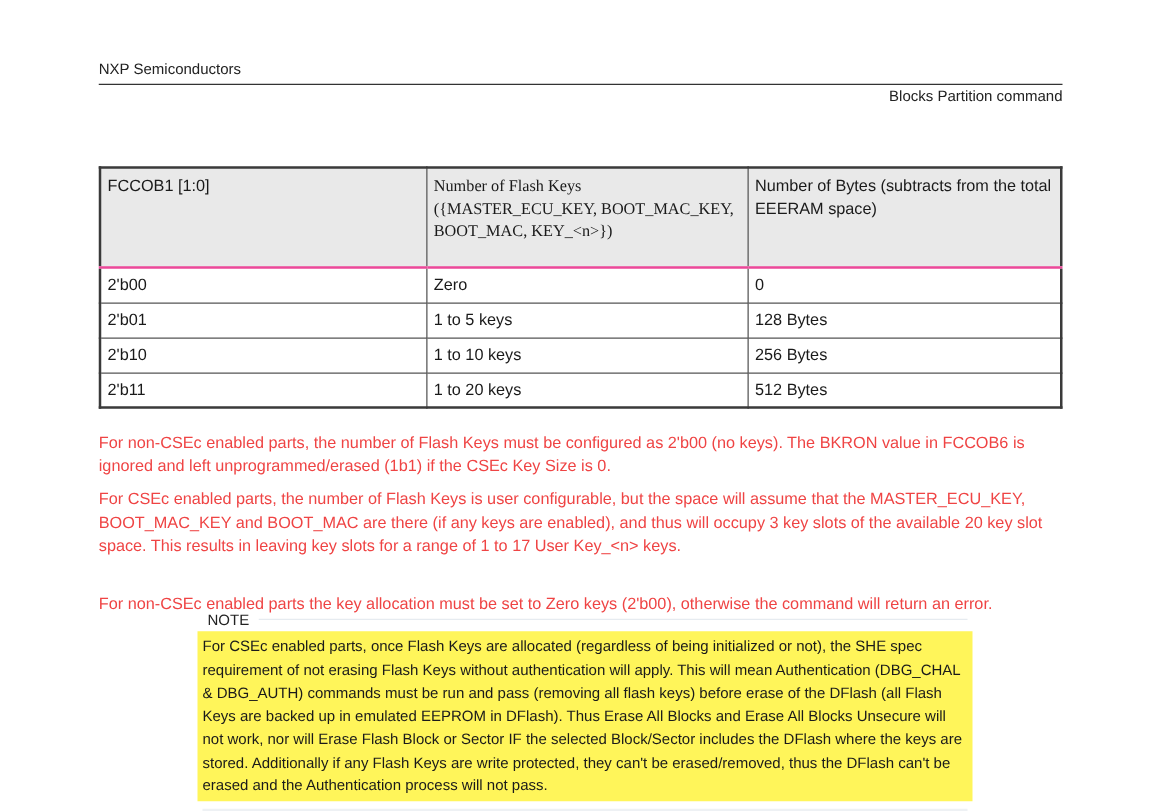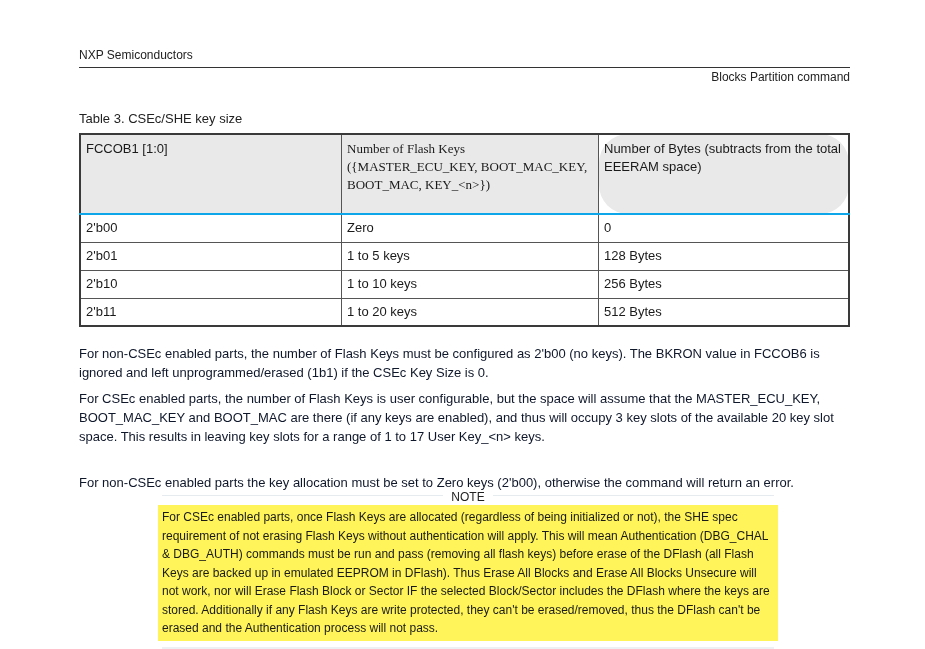--- a/index.html
+++ b/index.html
@@ -61,50 +61,50 @@
       vertical-align: top;
       padding: 5px 5px 4px 5px;
       font-weight: normal;
       line-height: 18px;
     }
     table.keysize thead tr {
       background: #e9e9e9;
       height: 80px;
     }
     table.keysize thead th {
-      border-bottom: 2px solid #0ea5e9;
+      border-bottom: 2px solid #ec4899;
     }
     table.keysize tbody tr { height: 28px; padding-left: 20px; }
     table.keysize tbody td { padding-top: 4px; padding-bottom: 4px; }
     .col1 { width: 250px; }
     .col2 { width: 246px; font-family: Liberation Serif, serif; }
-    .col3 { width: auto; border-radius: 29px; }
+    .col3 { width: auto; }
 
     .para {
       position: absolute;
       left: 79px;
       width: 775px;
       font-size: 13px;
       line-height: 19px;
       margin: 0;
-      color: #0f172a;
+      color: #ef4444;
     }
     .p1 { top: 344px; }
     .p2 { top: 389px; }
     .p3 { top: 473px; }
 
     .note {
       position: absolute;
       left: 158px; top: 487px;
       width: 620px;
     }
     .note-header {
       position: relative;
       height: 16px;
-      text-align: center;
+      text-align: left;
     }
     .note-header .rule {
       position: absolute;
       top: 8px; left: 4px; right: 4px;
       border-top: 1px solid #e6ebf0;
     }
     .note-header .label {
       position: relative;
       background: #fff;
       padding: 0 8px;
@@ -130,21 +130,20 @@
   </style>
 </head>
 <body>
 
 <div class="page">
 
   <p class="company">NXP Semiconductors</p>
   <div class="header-rule"></div>
   <p class="section-title">Blocks Partition command</p>
 
-  <p class="table-caption">Table 3.  CSEc/SHE key size</p>
 
   <table class="keysize">
     <thead>
       <tr>
         <th class="col1">FCCOB1 [1:0]</th>
         <th class="col2"><span>Number of Flash Keys ({MASTER_ECU_KEY, BOOT_MAC_KEY, BOOT_MAC, KEY_&lt;n&gt;})</span></th>
         <th class="col3">Number of Bytes (subtracts from the total EEERAM space)</th>
       </tr>
     </thead>
     <tbody>

